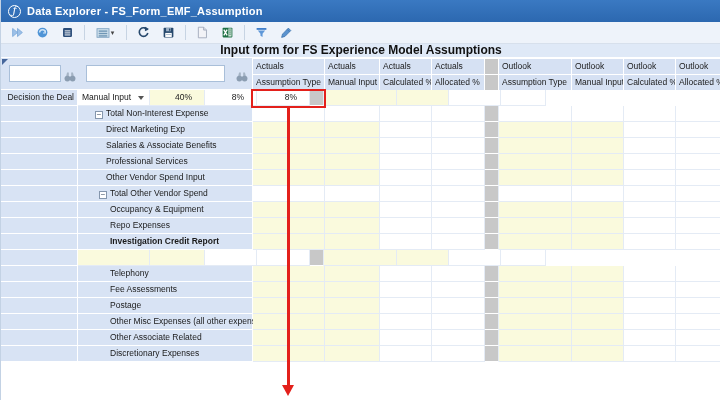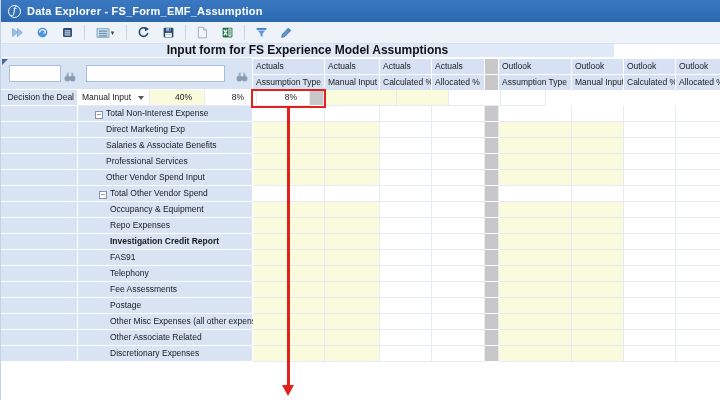--- a/index.html
+++ b/index.html
@@ -14,21 +14,21 @@
              font-size: 11px; line-height: 10px; text-align: center; }
   .title-text { color: #fff; font-size: 11px; font-weight: 600; letter-spacing: .2px; }
   
   .toolbar { position: absolute; left: 0; top: 22px; width: 720px; height: 22px; background: #eef3fa;
              border-bottom: 1px solid #d7e0ec; display: flex; align-items: center; padding-left: 6px; }
   .tbtn { width: 20px; height: 18px; display: flex; align-items: center; justify-content: center;
           margin-right: 5px; border-radius: 2px; }
   .tsep { width: 1px; height: 15px; background: #c7d4e3; margin: 0 6px 0 2px; }
   .caret { font-size: 7px; color: #444; margin-left: 1px; }
   
-  .band { position: absolute; left: 0; top: 44px; width: 613px; height: 14px; background: #dfe9f7;
+  .band { position: absolute; left: 0; top: 44px; width: 720px; height: 14px; background: #dfe9f7;
           border-bottom: 1px solid #fff; text-align: center; font-size: 12px; font-weight: bold;
           color: #111; line-height: 13px; }
   
   .grid { position: absolute; left: 0; top: 58px; width: 720px; height: 342px; background: #fff; }
   .hdr-left { position: absolute; left: 0; top: 0; width: 252px; height: 32px; background: #d8e3f4;
               border-right: 1px solid #fff; border-bottom: 1px solid #fff; }
   .corner-tri { position: absolute; left: 1px; top: 1px; width: 0; height: 0;
                 border-top: 6px solid #46679c; border-right: 6px solid transparent; }
   .srch { position: absolute; top: 7px; height: 17px; border: 1px solid #a9bfd9; background: #fff;
           font-size: 8.5px; padding: 0 3px; outline: none; font-family: "Liberation Sans", sans-serif; }
@@ -334,21 +334,20 @@
           <div class="cell data" style="width: 52px;"></div>
           <div class="cell data" style="width: 53px;"></div>
           <div class="cell gapcol" style="width: 14px;"></div>
           <div class="cell data yellow" style="width: 73px;"></div>
           <div class="cell data yellow" style="width: 52px;"></div>
           <div class="cell data" style="width: 52px;"></div>
           <div class="cell data" style="width: 45px;"></div>
         </div>
         <div class="grow">
           <div class="cell left c1"></div>
-          <div class="cell left tree" style="padding-left: 32px;"><span>FAS91</span></div>
           <div class="cell data yellow" style="width: 72px;"></div>
           <div class="cell data yellow" style="width: 55px;"></div>
           <div class="cell data" style="width: 52px;"></div>
           <div class="cell data" style="width: 53px;"></div>
           <div class="cell gapcol" style="width: 14px;"></div>
           <div class="cell data yellow" style="width: 73px;"></div>
           <div class="cell data yellow" style="width: 52px;"></div>
           <div class="cell data" style="width: 52px;"></div>
           <div class="cell data" style="width: 45px;"></div>
         </div>

